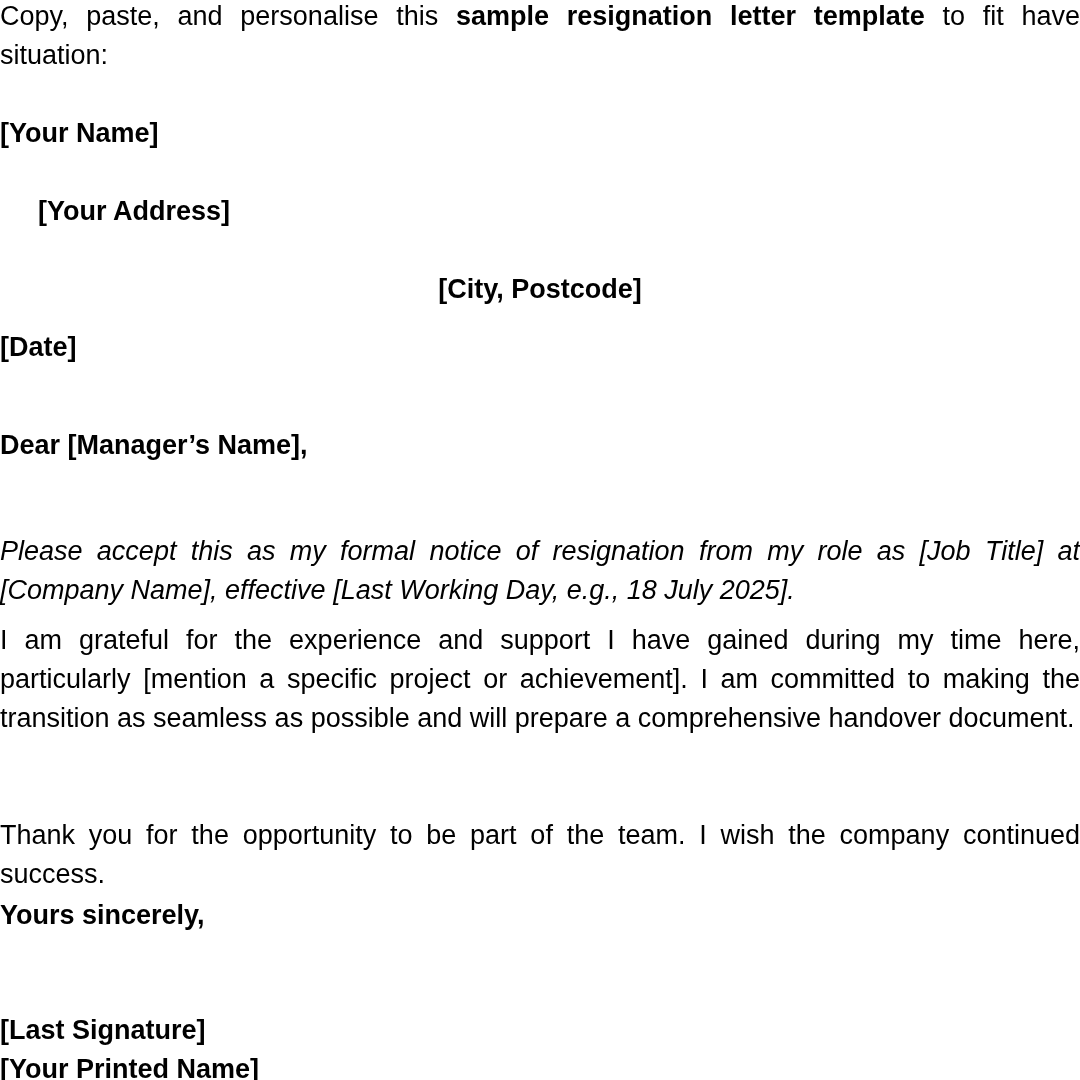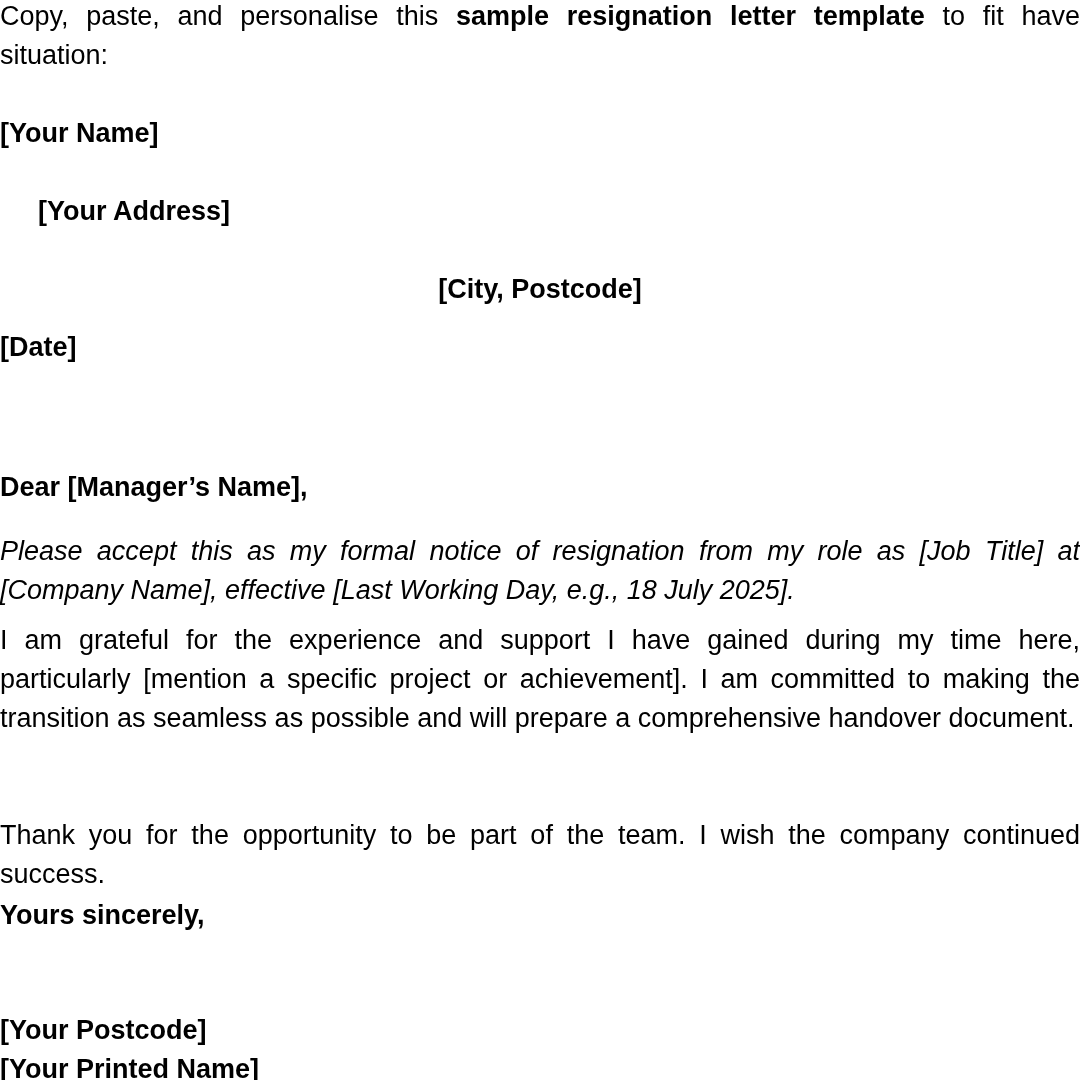--- a/index.html
+++ b/index.html
@@ -47,27 +47,27 @@
   </p>
 
   <p class="line-block bold" style="top:114px;">[Your Name]</p>
 
   <p class="line-block bold" style="top:192px;margin-left:38px;">[Your Address]</p>
 
   <p class="line-block bold" style="top:270px;text-align:center;">[City, Postcode]</p>
 
   <p class="line-block bold" style="top:328px;">[Date]</p>
 
-  <p class="line-block bold" style="top:426px;margin-top:42px;">Dear [Manager’s Name],</p>
+  <p class="line-block bold" style="top:426px;">Dear [Manager’s Name],</p>
 
   <p class="line-block justify" style="top:532px;font-style:italic;">Please accept this as my formal notice of resignation from my role as [Job Title] at [Company Name], effective [Last Working Day, e.g., 18 July 2025].</p>
 
   <p class="line-block justify" style="top:621px;">I am grateful for the experience and support I have gained during my time here, particularly [mention a specific project or achievement]. I am committed to making the transition as seamless as possible and will prepare a comprehensive handover document.</p>
 
   <p class="line-block justify" style="top:816px;">Thank you for the opportunity to be part of the team. I wish the company continued success.</p>
 
   <p class="line-block bold" style="top:896px;">Yours sincerely,</p>
 
-  <p class="line-block bold" style="top:1011px;">[Your Postcode]</p>
+  <p class="line-block bold" style="top:1011px;">[Last Signature]</p>
 
   <p class="line-block bold" style="top:1050px;">[Your Printed Name]</p>
 
 </div>
 
 </body></html>

